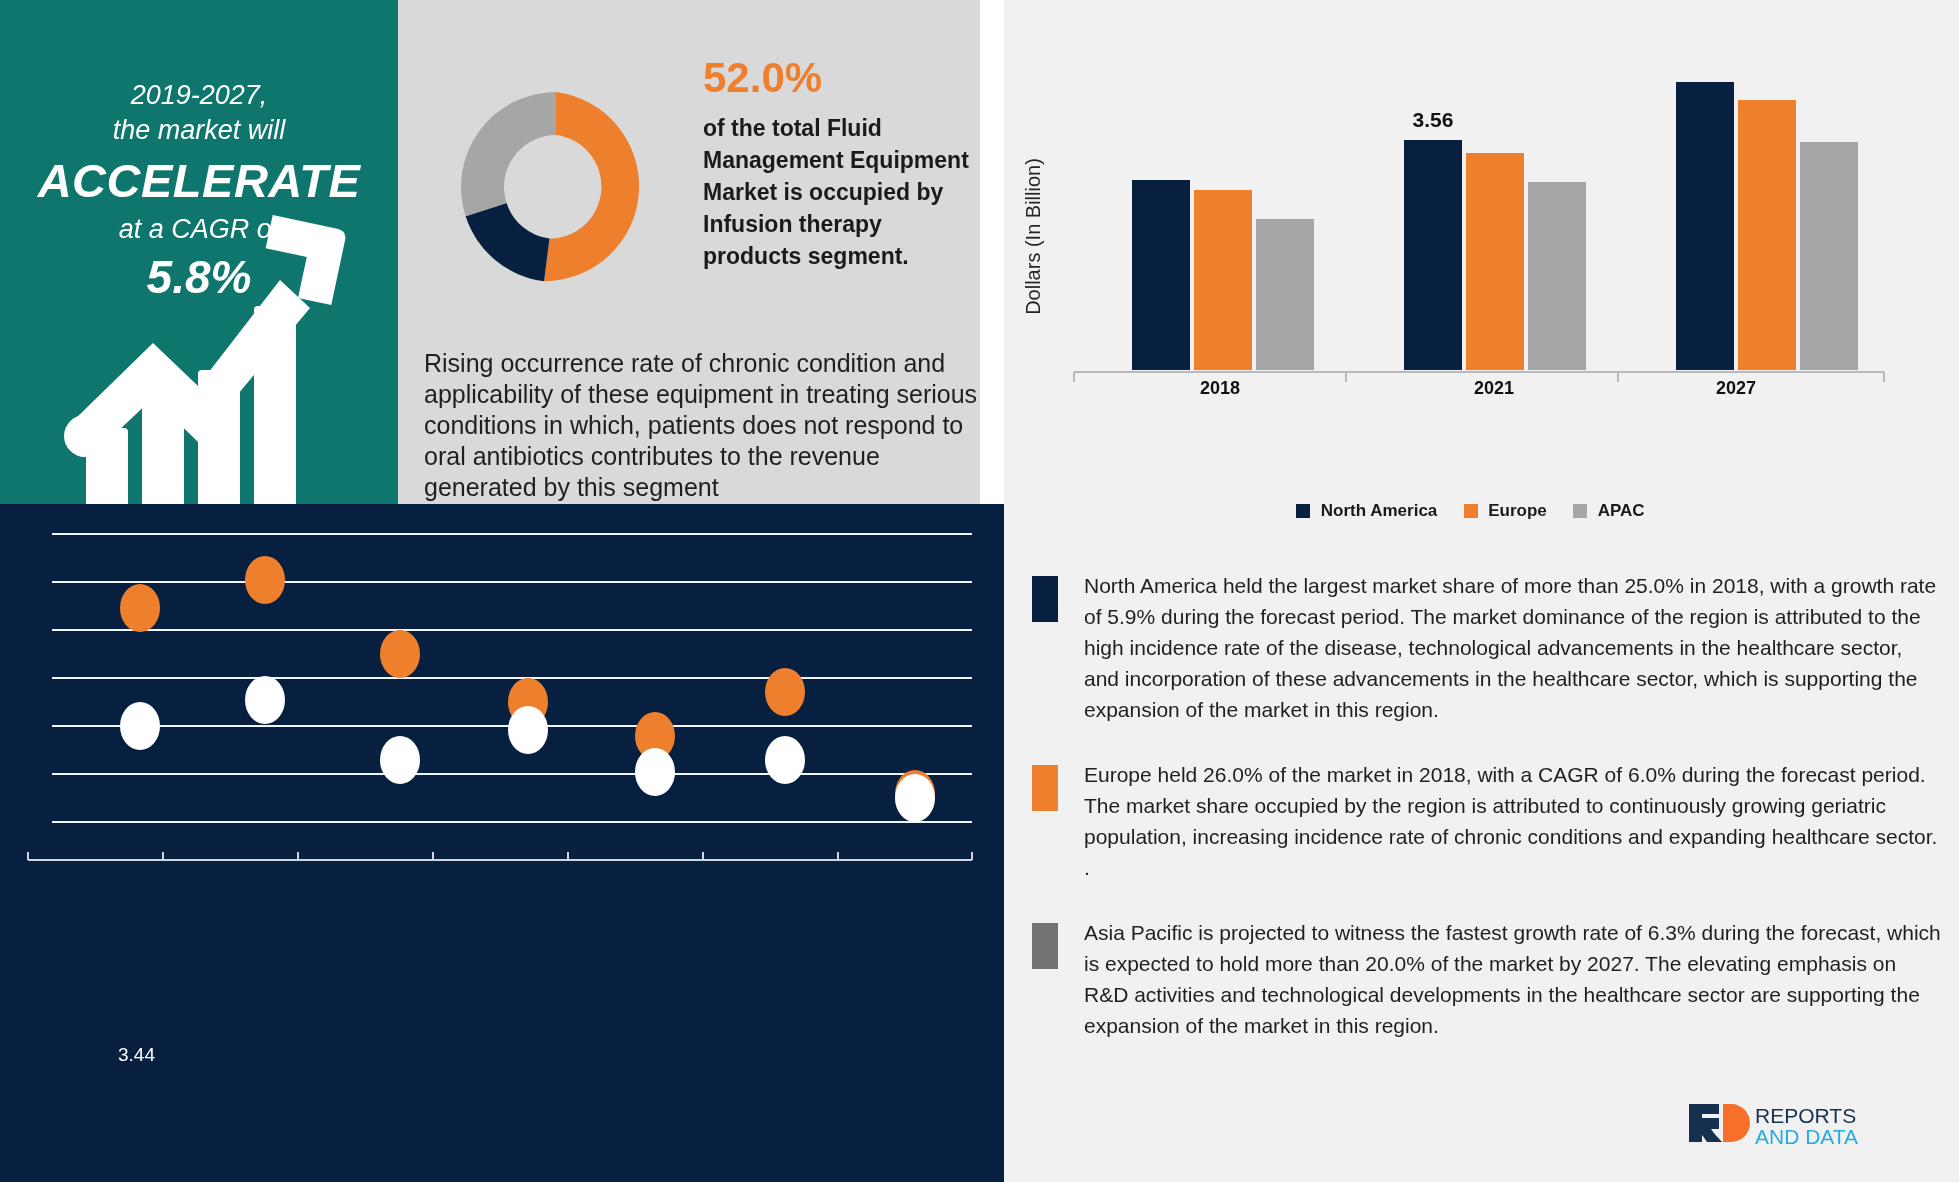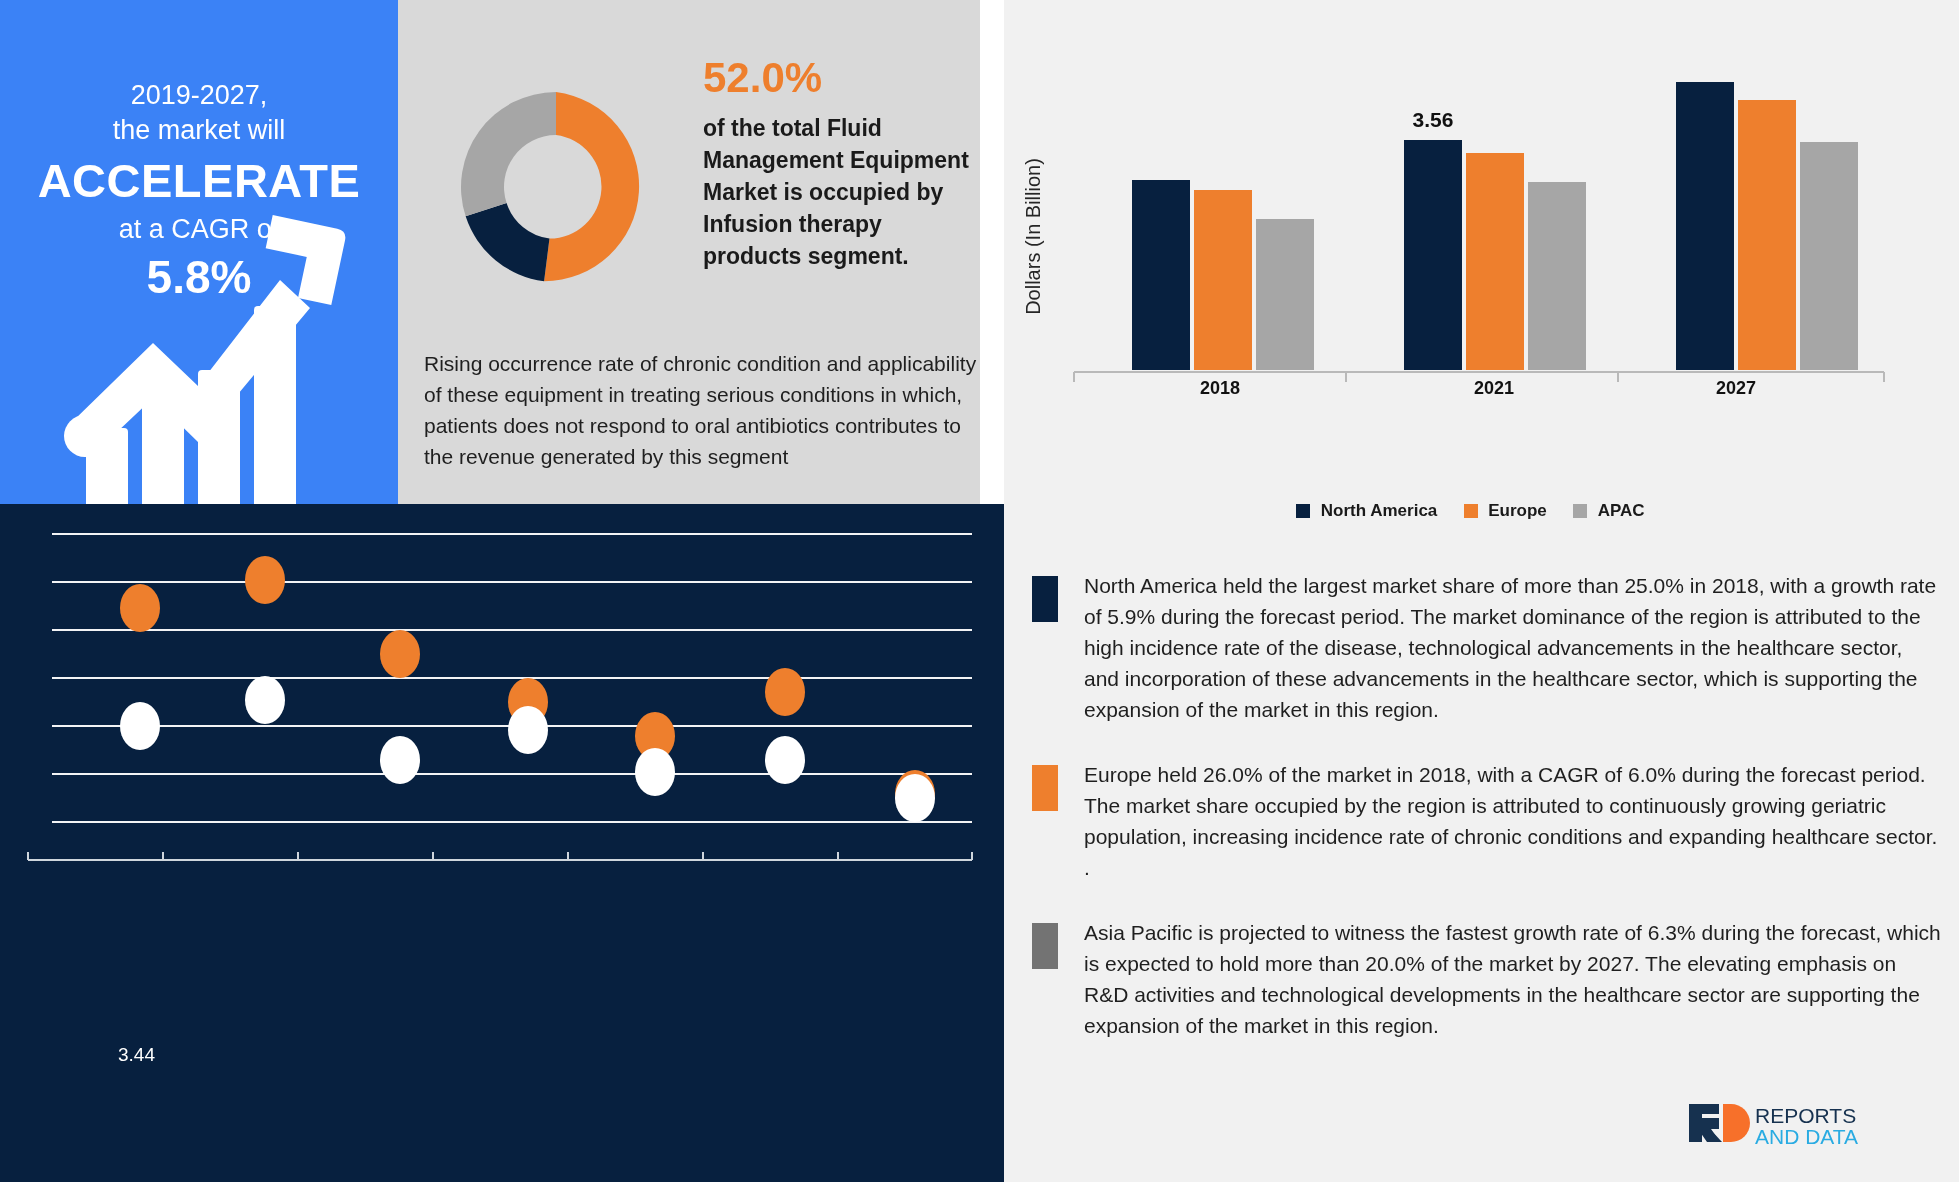--- a/index.html
+++ b/index.html
@@ -7,42 +7,42 @@
     width: 1959px; height: 1182px;
     font-family: "Liberation Sans", sans-serif;
     background: #ffffff;
     overflow: hidden;
   }
   #root { position: relative; width: 1959px; height: 1182px; }
 
   
   .panel-cagr {
     position: absolute; left: 0; top: 0; width: 398px; height: 612px;
-    background: #3b82f6; overflow: hidden;
+    background: #0f766e; overflow: hidden; font-style: italic;
   }
   .cagr-text { position: absolute; left: 0; top: 78px; width: 398px; text-align: center; color: #fff; }
   .cagr-line1 { font-size: 27px; line-height: 35px; font-weight: 400; }
   .cagr-accel { font-size: 47px; font-weight: 700; letter-spacing: .5px; line-height: 58px; margin-top: 4px; }
   .cagr-line3 { font-size: 27px; line-height: 35px; margin-top: 2px; }
   .cagr-value { font-size: 46px; font-weight: 700; line-height: 56px; margin-top: 2px; }
   .growth-icon { position: absolute; left: 58px; top: 210px; width: 290px; height: 300px; }
 
   
   .panel-donut {
     position: absolute; left: 398px; top: 0; width: 582px; height: 504px;
     background: #d9d9d9;
   }
   .donut-wrap { position: absolute; left: 26px; top: 55px; width: 264px; height: 264px; }
   .donut-svg { width: 264px; height: 264px; display: block; }
   .donut-stat { position: absolute; left: 305px; top: 52px; width: 280px; }
   .donut-pct { color: #ee7f2d; font-size: 42px; font-weight: 700; line-height: 52px; }
   .donut-desc { color: #1a1a1a; font-size: 23px; font-weight: 700; line-height: 32px; margin-top: 8px; }
   .donut-note {
     position: absolute; left: 26px; top: 348px; width: 565px;
-    font-size: 21px; line-height: 31px; color: #1f1f1f;
+    font-size: 25px; line-height: 31px; color: #1f1f1f;
   }
 
   
   .panel-dot {
     position: absolute; left: 0; top: 504px; width: 1004px; height: 678px;
     background: #07203f; color: #fff; overflow: hidden;
   }
   .dot-chart { position: absolute; left: 0; top: 8px; width: 1004px; height: 370px; }
   .dot-label-344 {
     position: absolute; left: 118px; top: 540px; font-size: 19px; color: #fff;

